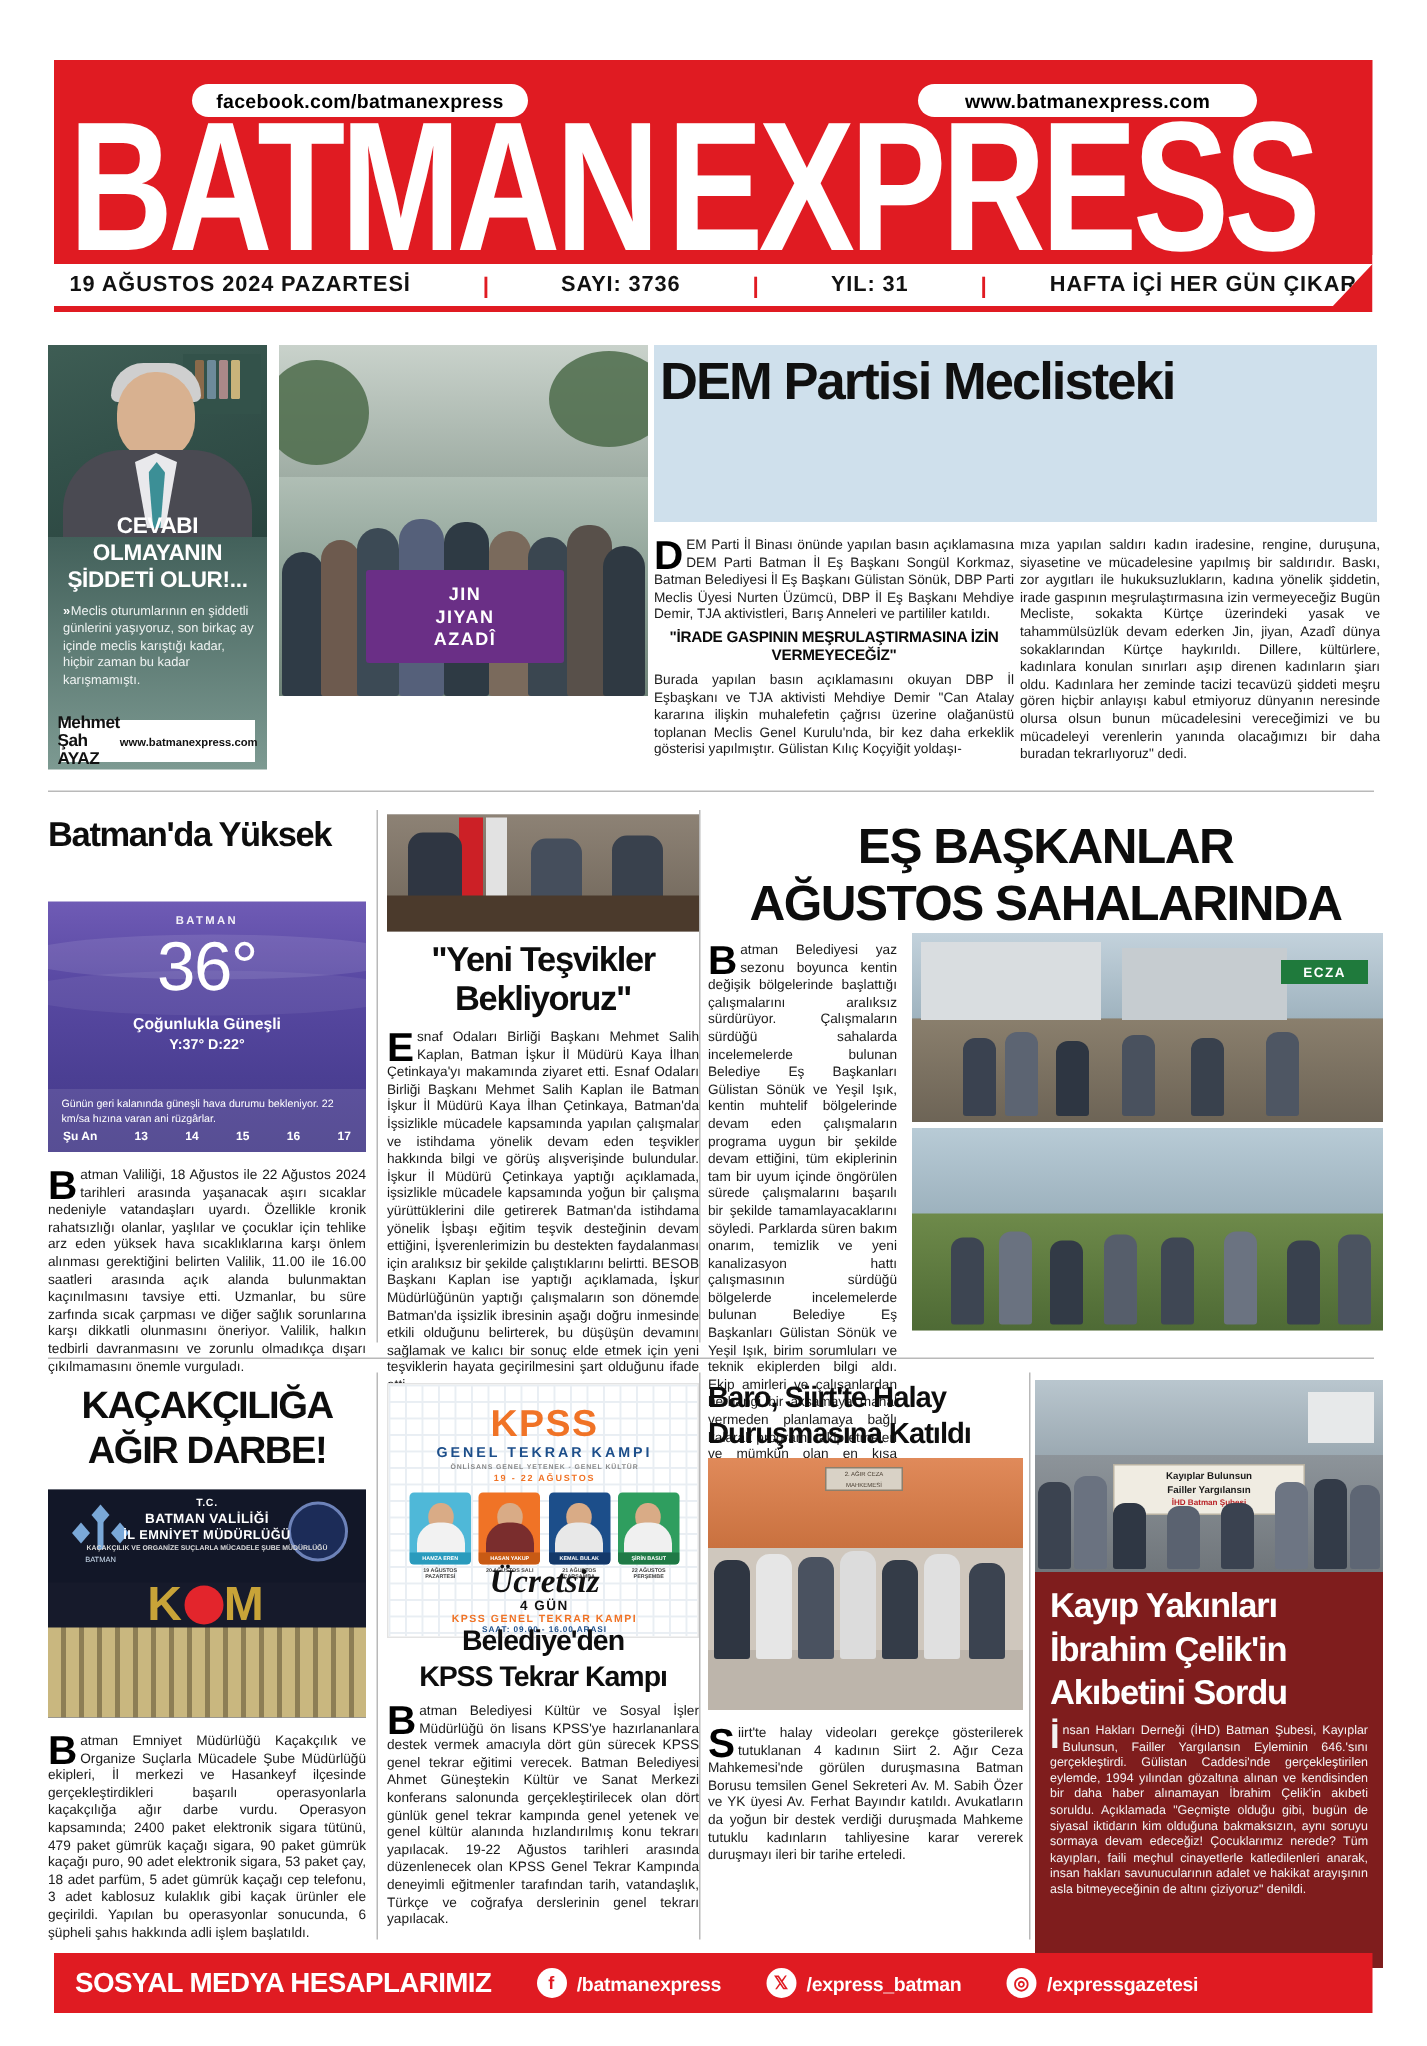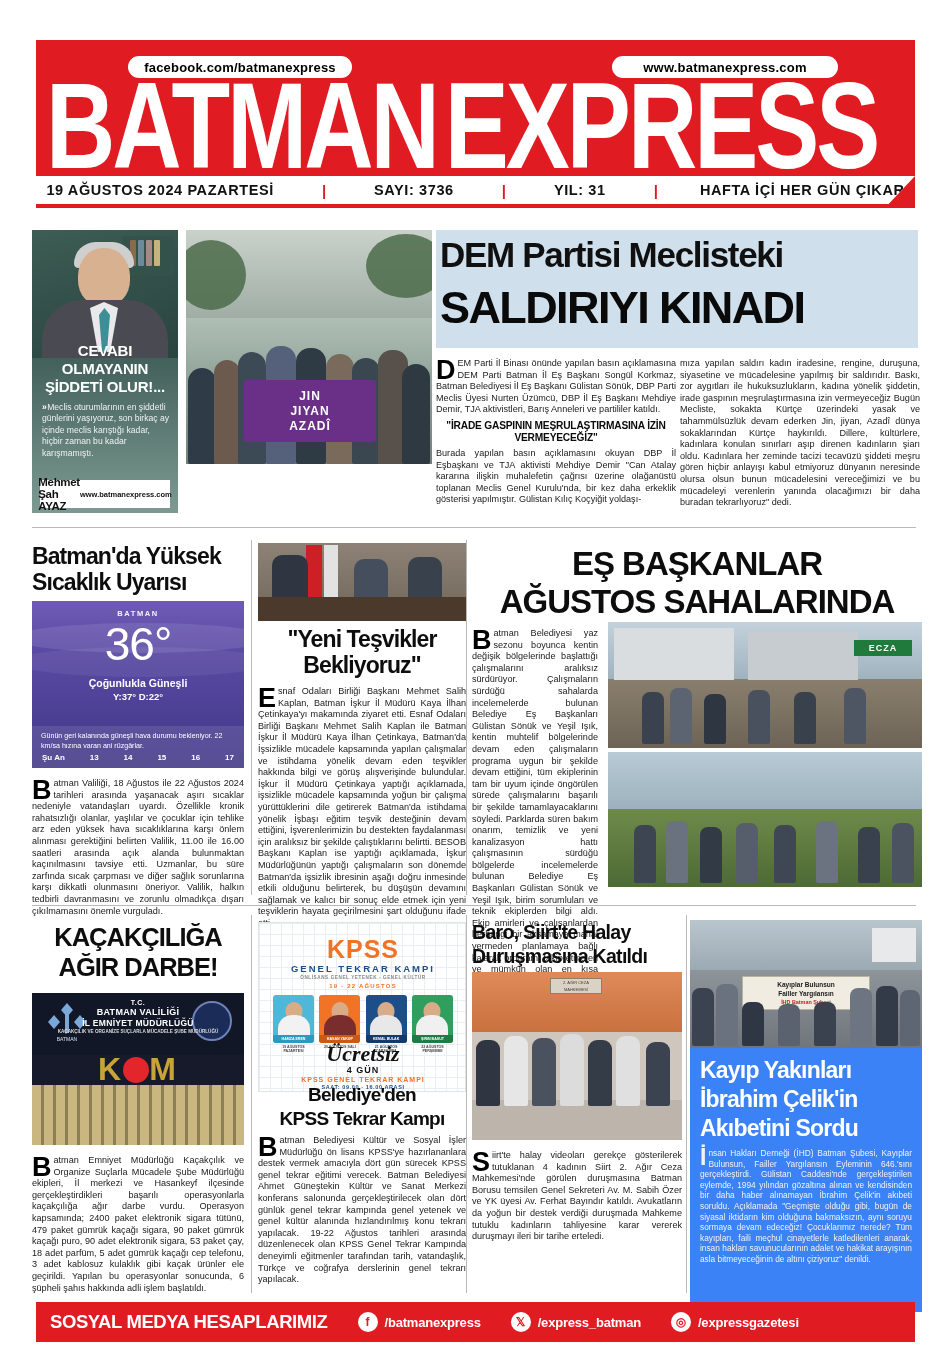--- a/index.html
+++ b/index.html
@@ -321,21 +321,21 @@
   .ky-ground { position:absolute; left:0; bottom:0; width:232px; height:78px;
                background:linear-gradient(180deg,#8d949a,#70767b); }
   .ky-banner { position:absolute; left:52px; top:56px; width:128px; height:34px;
                background:#f0ece2; border:1px solid #b9b2a2;
                display:flex; flex-direction:column; align-items:center; justify-content:center;
                font-size:6.5px; font-weight:bold; color:#1b1b1b; line-height:9px;}
   .ky-banner .red { color:#b81f24; font-size:5.4px; }
   .ky-pers { position:absolute; bottom:2px; border-radius:8px 8px 2px 2px; }
   .kay-box {
     position:absolute; left:690px; top:1048px; width:232px; height:264px;
-    background:#3b82f6; color:#fff; padding:8px 10px;
+    background:#7f1d1d; color:#fff; padding:8px 10px;
   }
   .kay-hl { font-size:23px; line-height:29px; font-weight:900; letter-spacing:-.8px; color:#fff;}
   .kay-body { font-size:8.3px; line-height:10.6px; text-align:justify; color:#f2f2f2; margin-top:5px;}
   .kay-body::first-letter { float:left; font-size:23px; line-height:18px; font-weight:700; padding-right:2px; }
 
   
   .footer {
     position:absolute; left:36px; top:1302px; width:879px; height:40px;
     background:#e01b22; display:flex; align-items:center; padding:0 14px;
     color:#fff;
@@ -420,36 +420,34 @@
       <div class="lp-banner">
         <span>JIN</span>
         <span>JIYAN</span>
         <span>AZADÎ</span>
       </div>
     </div>
   </div>
 
   <div class="lead-hl-wrap">
     <div class="lead-hl1">DEM Partisi Meclisteki</div>
-    <div class="lead-hl2">SALDIRIYI KINADI</div>
   </div>
   <div class="lead-col c1">
     <div class="body-txt dropcap">DEM Parti İl Binası önünde yapılan basın açıklamasına DEM Parti Batman İl Eş Başkanı Songül Korkmaz, Batman Belediyesi İl Eş Başkanı Gülistan Sönük, DBP Parti Meclis Üyesi Nurten Üzümcü, DBP İl Eş Başkanı Mehdiye Demir, TJA aktivistleri, Barış Anneleri ve partililer katıldı.</div>
     <div class="lead-sub">"İRADE GASPININ MEŞRULAŞTIRMASINA İZİN VERMEYECEĞİZ"</div>
     <div class="body-txt">Burada yapılan basın açıklamasını okuyan DBP İl Eşbaşkanı ve TJA aktivisti Mehdiye Demir "Can Atalay kararına ilişkin muhalefetin çağrısı üzerine olağanüstü toplanan Meclis Genel Kurulu'nda, bir kez daha erkeklik gösterisi yapılmıştır. Gülistan Kılıç Koçyiğit yoldaşı-</div>
   </div>
   <div class="lead-col c2">
     <div class="body-txt">mıza yapılan saldırı kadın iradesine, rengine, duruşuna, siyasetine ve mücadelesine yapılmış bir saldırıdır. Baskı, zor aygıtları ile hukuksuzlukların, kadına yönelik şiddetin, irade gaspının meşrulaştırmasına izin vermeyeceğiz Bugün Mecliste, sokakta Kürtçe üzerindeki yasak ve tahammülsüzlük devam ederken Jin, jiyan, Azadî dünya sokaklarından Kürtçe haykırıldı. Dillere, kültürlere, kadınlara konulan sınırları aşıp direnen kadınların şiarı oldu. Kadınlara her zeminde tacizi tecavüzü şiddeti meşru gören hiçbir anlayışı kabul etmiyoruz dünyanın neresinde olursa olsun bunun mücadelesini vereceğimizi ve bu mücadeleyi verenlerin yanında olacağımızı bir daha buradan tekrarlıyoruz" dedi.</div>
   </div>
 
   <div class="rule-h" style="left:32px; top:527px; width:884px;"></div>
 
   <div class="wx-hl">
     <div>Batman'da Yüksek</div>
-    <div>Sıcaklık Uyarısı</div>
   </div>
   <div class="wx-card">
     <div class="wx-wave" style="top:22px;"></div>
     <div class="wx-wave" style="top:46px;opacity:.6;"></div>
     <div class="wx-city">BATMAN</div>
     <div class="wx-temp">36°</div>
     <div class="wx-cond">Çoğunlukla Güneşli</div>
     <div class="wx-hilo">Y:37° D:22°</div>
     <div class="wx-note">Günün geri kalanında güneşli hava durumu bekleniyor. 22 km/sa hızına varan ani rüzgârlar.</div>
     <div class="wx-hours">

